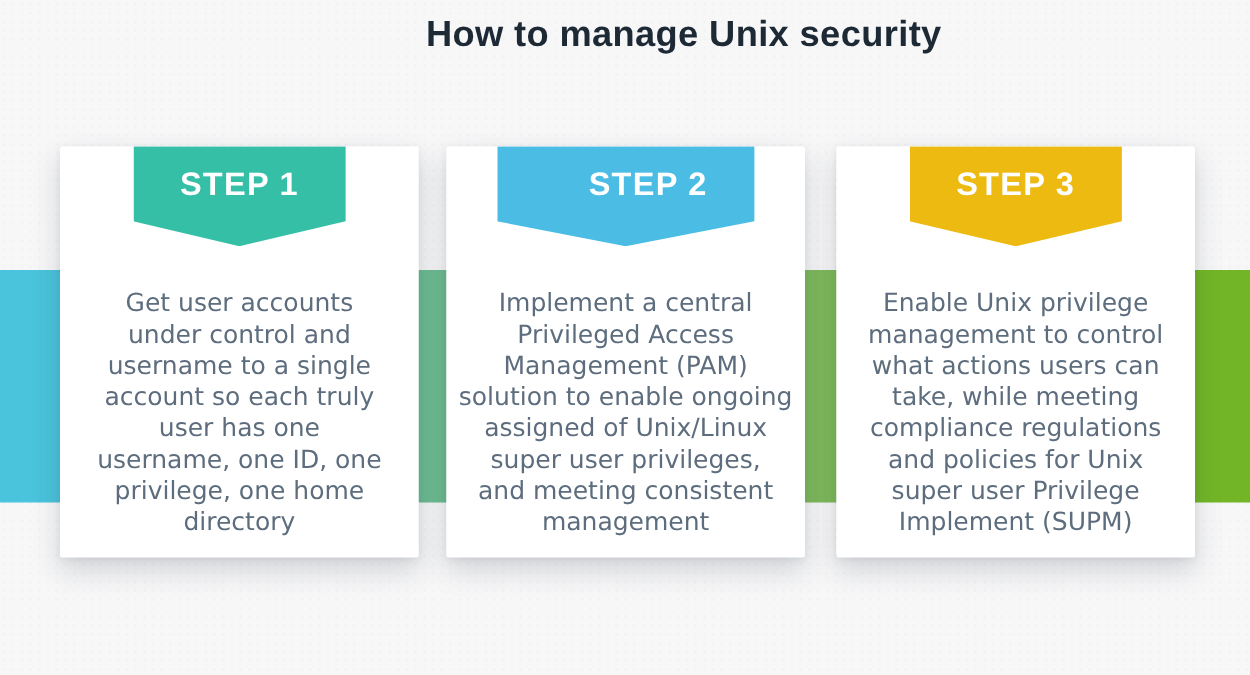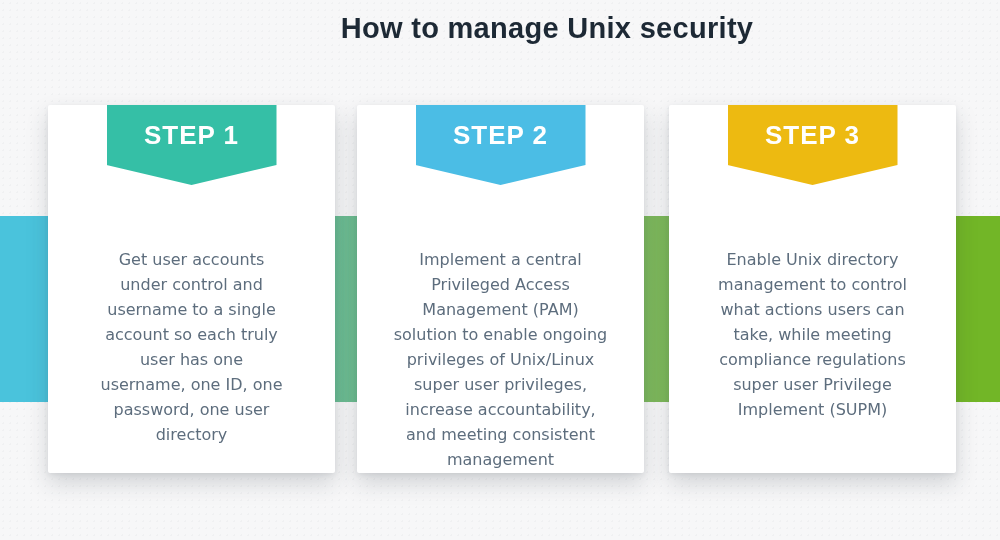--- a/index.html
+++ b/index.html
@@ -40,62 +40,61 @@
     background: linear-gradient(90deg,
       var(--band-cyan) 0%,
       var(--band-cyan) 5%,
       var(--band-jade) 34.6%,
       var(--band-green) 65.6%,
       var(--band-lime) 95.8%,
       var(--band-lime) 100%);
   }
   .card {
     position: absolute;
-    top: 105px;
+    top: 117px;
     width: 287px;
-    height: 368px;
+    height: 329px;
     background: var(--card-bg, #ffffff);
     border-radius: 2px;
     box-shadow: 0 10px 22px rgba(40,50,60,0.18), 0 2px 5px rgba(40,50,60,0.08);
   }
   .card-1 { left: 48px; }
   .card-2 { left: 357px; }
   .card-3 { left: 669px; text-decoration: underline; }
   .ribbon {
     position: absolute;
     top: 0;
     left: 50%;
     transform: translateX(-50%);
     width: 170px;
     height: 80px;
     clip-path: polygon(0 0, 100% 0, 100% 75%, 50% 100%, 0 75%);
   }
   .card-1 .ribbon { background: var(--step1-accent); }
-  .card-2 .ribbon { background: var(--step2-accent); }
+  .card-2 .ribbon { background: var(--step2-accent); padding-left: 36px; }
   .card-3 .ribbon { background: var(--step3-accent); }
   .ribbon-label {
     display: block;
     width: 100%;
     line-height: 60px;
     text-align: center;
     font-family: "Liberation Sans", sans-serif;
     font-size: 26px;
     font-weight: 700;
     letter-spacing: 1px;
     color: #ffffff;
   }
   .card-text {
     position: absolute;
     top: 113px;
     left: 0;
     width: 100%;
     text-align: center;
     color: var(--body-color, #5d6d7d);
-    font-size: 16px;
-    margin-top: 29px;
+    font-size: 20px;
   }
   .card-text .line {
     height: 25px;
     line-height: 25px;
     white-space: nowrap;
   }
 </style>
 </head>
 <body>
 
@@ -109,50 +108,50 @@
     <div class="ribbon">
       <span class="ribbon-label">STEP 1</span>
     </div>
     <div class="card-text">
         <div class="line">Get user accounts</div>
         <div class="line">under control and</div>
         <div class="line">username to a single</div>
         <div class="line">account so each truly</div>
         <div class="line">user has one</div>
         <div class="line">username, one ID, one</div>
-        <div class="line">password, one user</div>
+        <div class="line">privilege, one home</div>
         <div class="line">directory</div>
       </div>
   </div>
 
   <div class="card card-2">
     <div class="ribbon">
       <span class="ribbon-label">STEP 2</span>
     </div>
     <div class="card-text">
         <div class="line">Implement a central</div>
         <div class="line">Privileged Access</div>
         <div class="line">Management (PAM)</div>
         <div class="line">solution to enable ongoing</div>
-        <div class="line">privileges of Unix/Linux</div>
+        <div class="line">assigned of Unix/Linux</div>
         <div class="line">super user privileges,</div>
-        <div class="line">increase accountability,</div>
         <div class="line">and meeting consistent</div>
         <div class="line">management</div>
       </div>
   </div>
 
   <div class="card card-3">
     <div class="ribbon">
       <span class="ribbon-label">STEP 3</span>
     </div>
     <div class="card-text">
-        <div class="line">Enable Unix directory</div>
+        <div class="line">Enable Unix privilege</div>
         <div class="line">management to control</div>
         <div class="line">what actions users can</div>
         <div class="line">take, while meeting</div>
         <div class="line">compliance regulations</div>
+        <div class="line">and policies for Unix</div>
         <div class="line">super user Privilege</div>
         <div class="line">Implement (SUPM)</div>
       </div>
   </div>
 
 </div>
 
 </body></html>

